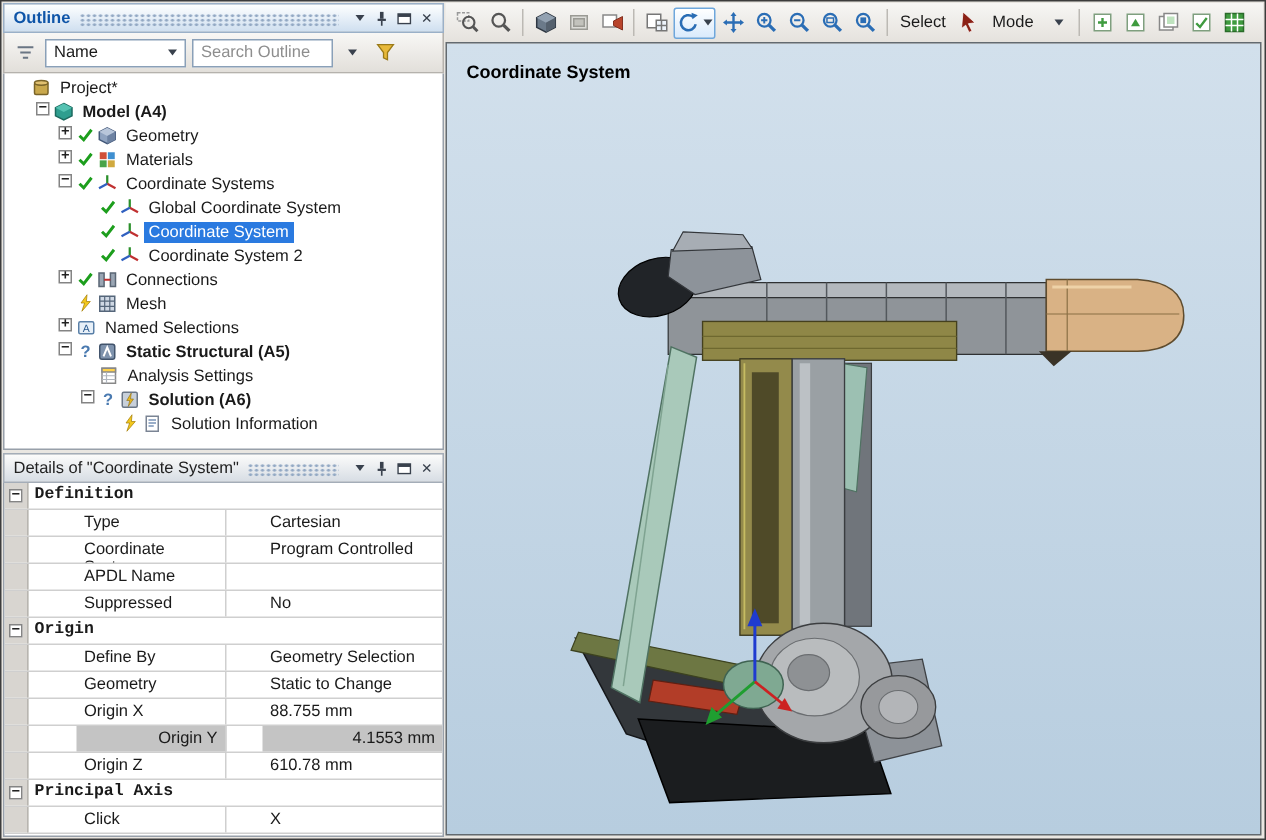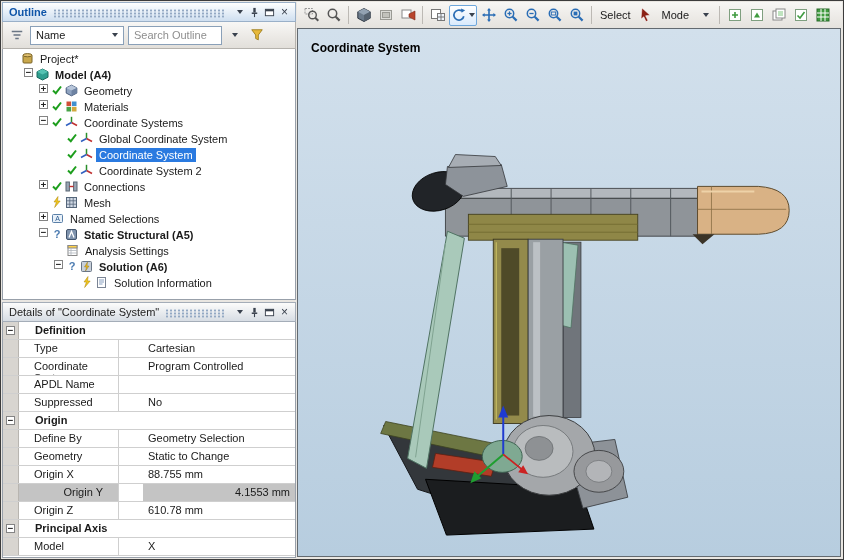--- a/index.html
+++ b/index.html
@@ -37,22 +37,22 @@
   .tlabel { padding:1px 3px; }
   .tlabel.b { font-weight:bold; }
   .tree-row.selected .tlabel { background:#2a7ae0; color:#fff; }
 
   
   .details-panel { flex:none; margin-top:2px; display:flex; flex-direction:column; }
   .dtable { height:236px; background:#fff; border:1px solid #98a0aa; border-top:none; overflow:hidden; }
   .drow { display:flex; height:18px; border-bottom:1px solid #cfcfcf; align-items:stretch; }
   .dgut { width:16px; flex:none; background:#d8d5d0; border-right:1px solid #b8b5b0; display:flex; align-items:center; justify-content:center; }
   .dgut .expander { margin:0; }
-  .dsec { flex:1; font-weight:bold; padding:2px 16px; }
-  .dlabel { width:100px; flex:none; padding:2px 15px; border-right:1px solid #cfcfcf; overflow:hidden; }
+  .dsec { flex:1; font-weight:bold; padding:2px 4px;font-family:Liberation Mono, monospace; }
+  .dlabel { width:100px; flex:none; padding:2px 5px; border-right:1px solid #cfcfcf; overflow:hidden;margin-left:32px; }
   .dvalue { flex:1; padding:2px 5px; overflow:hidden;margin-left:24px; }
   .drow.sel .dlabel, .drow.sel .dvalue { background:#c4c4c4;text-align:right; }
 
   
   .vtoolbar { position:absolute; left:296px; right:1px; top:1px; height:26px; display:flex; align-items:center; gap:1px; padding:0 4px; background:linear-gradient(#f7f6f4,#e5e2dd); }
   .tbtn { min-width:21px; height:21px; display:flex; align-items:center; justify-content:center; border:1px solid transparent; border-radius:2px; padding:0 1px; }
   .tbtn svg { width:16px; height:16px; }
   .tbtn.active { border-color:#6ea7dc; background:linear-gradient(#ffffff,#d9eafc); }
   .tbtn .chev { margin-left:2px; }
   .tsep { width:1px; height:18px; background:#bcb9b4; margin:0 3px; flex:none; }
@@ -412,21 +412,21 @@
             <span class="dvalue">610.78 mm</span>
           </div>
           <div class="drow section">
             <span class="dgut">
               <span class="expander">−</span>
             </span>
             <span class="dsec">Principal Axis</span>
           </div>
           <div class="drow">
             <span class="dgut"></span>
-            <span class="dlabel">Model</span>
+            <span class="dlabel">Click</span>
             <span class="dvalue">X</span>
           </div>
         </div>
     </div>
   </div>
 
   <div class="vtoolbar">
       <span class="tbtn">
         <svg viewBox="0 0 16 16">
           <rect x="1" y="1.5" width="7.5" height="5.5" fill="none" stroke="#999" stroke-dasharray="2 1"></rect>

